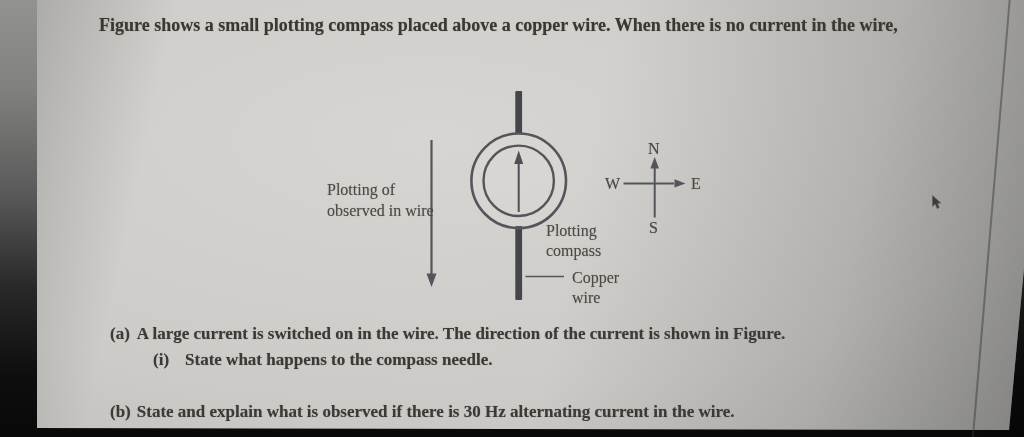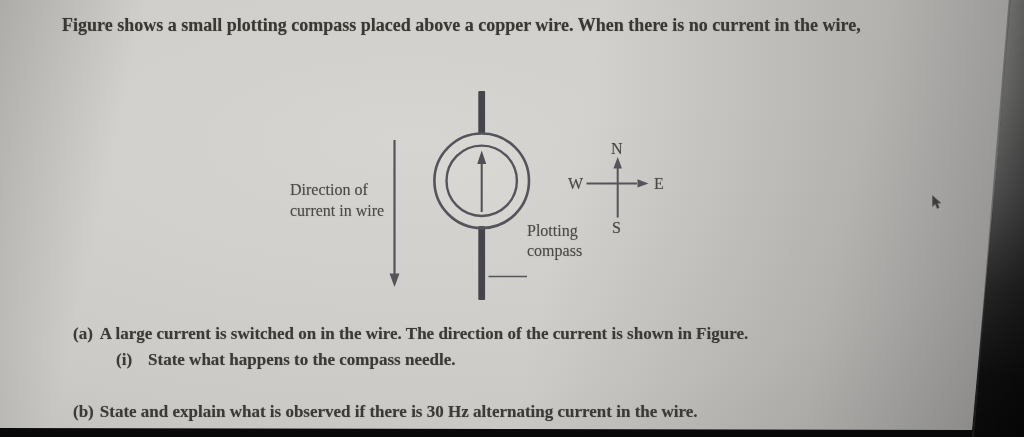--- a/index.html
+++ b/index.html
@@ -19,20 +19,21 @@
       linear-gradient(to bottom, #929290 0%, #81817f 20%, #5a5a5a 44%, #282828 66%, #0e0e0e 86%, #090909 100%);
   }
 
   
   .page {
     position: absolute; inset: 0;
     clip-path: polygon(0 0, 1010px 0, 997px 160px, 972px 430px, 0 428px);
     background:
       linear-gradient(102deg, rgba(40,40,38,0.20) 0%, rgba(40,40,38,0) 13%, rgba(40,40,38,0) 54%, rgba(35,35,38,0.16) 80%, rgba(22,22,26,0.36) 100%),
       radial-gradient(140% 130% at 40% 32%, #d6d5d1 0%, #cccbc7 45%, #bab9b5 78%, #a6a5a3 100%);
+    margin-left: 37px;
   }
 
   .page-edge {
     position: absolute; left: 1009px; top: -4px;
     width: 2px; height: 444px;
     background: rgba(52,52,50,0.45);
     transform-origin: 1px 0;
     transform: rotate(4.8deg);
   }
 
@@ -47,21 +48,21 @@
   .diagram-svg { position: absolute; left: 280px; top: 80px; }
 
   .dlabel {
     position: absolute;
     font-size: 16px; line-height: 21px; font-weight: 400;
     color: #4b4a46;
     text-shadow: 0 0 1px rgba(75,74,70,0.4);
   }
   .dlabel span { display: block; white-space: nowrap; }
   .lbl-direction { left: 290px; top: 179px; }
-  .lbl-plotting  { left: 527px; top: 221px; line-height: 20px; }
+  .lbl-plotting  { left: 509px; top: 221px; line-height: 20px; }
   .lbl-copper    { left: 535px; top: 268px; line-height: 20px; }
 
   .rose-letter {
     position: absolute;
     font-size: 16px; font-weight: 400; color: #484743;
     text-shadow: 0 0 1px rgba(72,71,67,0.4);
   }
   .rose-n { left: 611px; top: 140px; }
   .rose-w { left: 568px; top: 175px; }
   .rose-e { left: 654px; top: 175px; }
@@ -118,26 +119,30 @@
         <line x1="337.7" y1="86" x2="337.7" y2="137.5" stroke-width="2"></line>
         <polygon points="337.7,77 333.4,88.5 342,88.5" stroke="none"></polygon>
         <line x1="306.5" y1="103.4" x2="357" y2="103.4" stroke-width="2"></line>
         <polygon points="368.5,103.4 357.5,99.2 357.5,107.6" stroke="none"></polygon>
       </g>
 
       <line x1="208.5" y1="196.5" x2="247" y2="196.5" stroke="#54545a" stroke-width="1.6"></line>
     </svg>
 
     <div class="dlabel lbl-direction">
-      <span>Direction of</span>
-      <span>current in wire</span>
+      <span>Plotting of</span>
+      <span>observed in wire</span>
     </div>
     <div class="dlabel lbl-plotting">
       <span>Plotting</span>
       <span>compass</span>
+    </div>
+    <div class="dlabel lbl-copper">
+      <span>Copper</span>
+      <span>wire</span>
     </div>
 
     <span class="rose-letter rose-n">N</span>
     <span class="rose-letter rose-w">W</span>
     <span class="rose-letter rose-e">E</span>
     <span class="rose-letter rose-s">S</span>
 
     <div class="q q-a">
       <span class="marker">(a)</span>
       <span class="qtext">A large current is switched on in the wire. The direction of the current is shown in Figure.</span>

